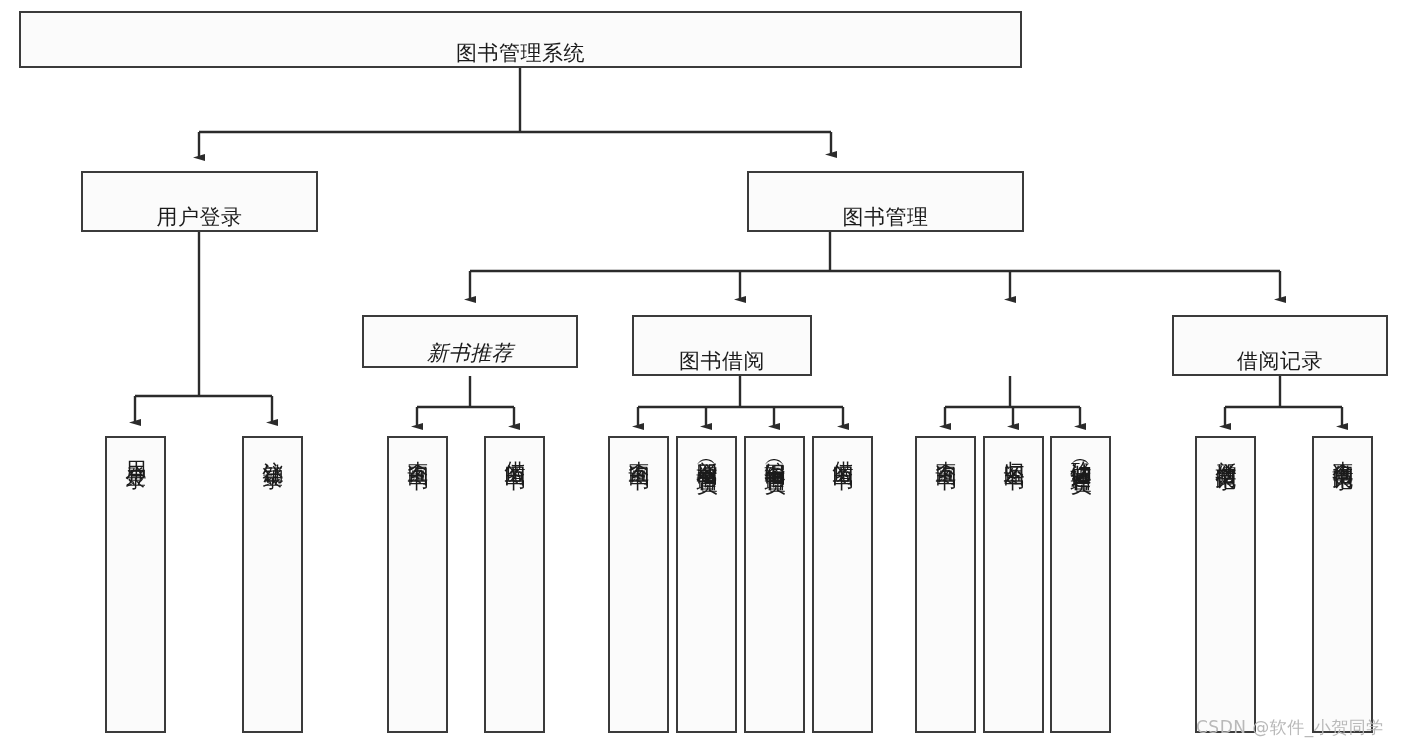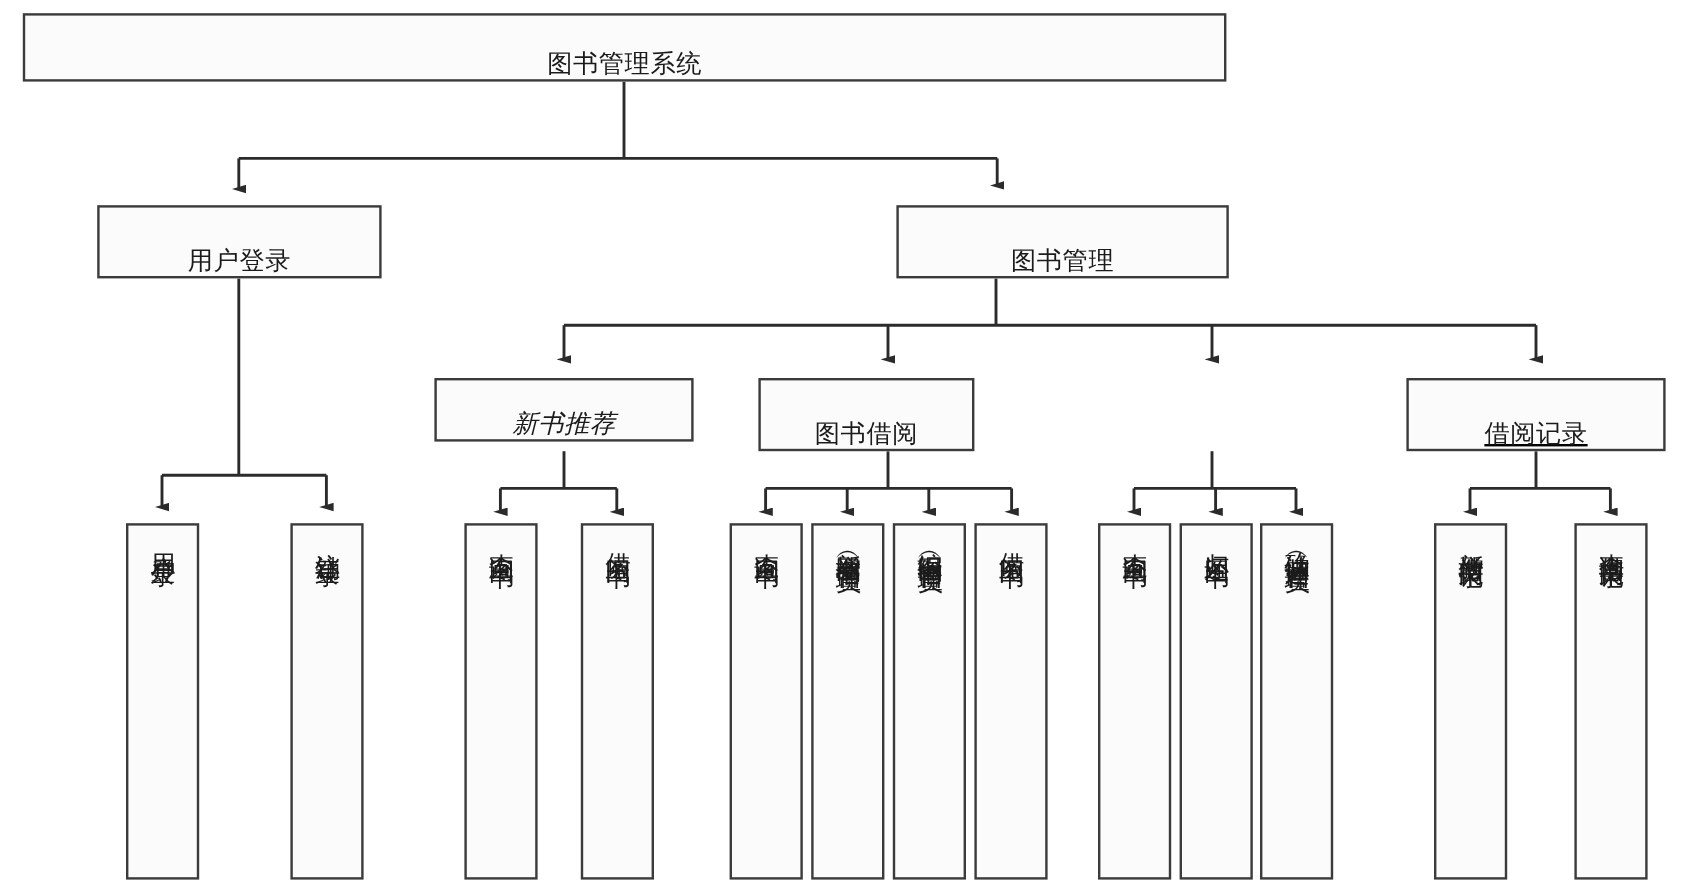--- a/index.html
+++ b/index.html
@@ -149,21 +149,21 @@
 
   <div class="nodebox h-node" style="left:362px; top:315px; width:216px; height:53px;font-style:italic;">
     <span class="lbl">新书推荐</span>
   </div>
 
   <div class="nodebox h-node" style="left:632px; top:315px; width:180px; height:61px;">
     <span class="lbl">图书借阅</span>
   </div>
 
 
-  <div class="nodebox h-node" style="left:1172px; top:315px; width:216px; height:61px;text-decoration:underline;">
+  <div class="nodebox h-node" style="left:1172px; top:315px; width:216px; height:61px;">
     <span class="lbl">借阅记录</span>
   </div>
 
   <div class="nodebox v-node" style="left:105px; top:436px; width:61px; height:297px;">
     <span class="lbl">用户登录</span>
   </div>
   <div class="nodebox v-node" style="left:242px; top:436px; width:61px; height:297px;">
     <span class="lbl">注销登录</span>
   </div>
 
@@ -197,14 +197,15 @@
     <span class="lbl">确认归还（管理员）</span>
   </div>
 
   <div class="nodebox v-node tall" style="left:1195px; top:436px; width:61px; height:297px;">
     <span class="lbl">新增借阅记录</span>
   </div>
   <div class="nodebox v-node tall" style="left:1312px; top:436px; width:61px; height:297px;">
     <span class="lbl">查询借阅记录</span>
   </div>
 
+  <div class="watermark" style="left:1196px; top:716px;">CSDN @软件_小贺同学</div>
 
 </div>
 
 </body></html>

